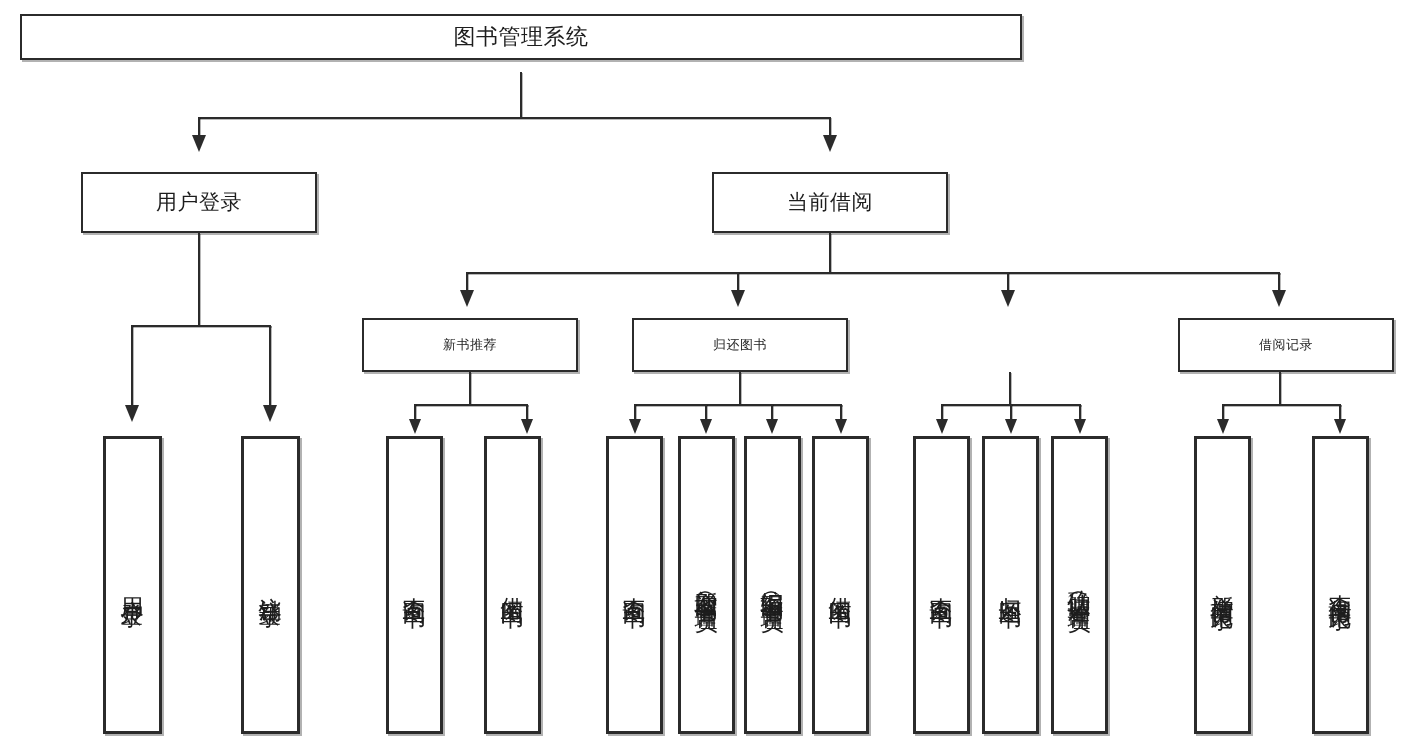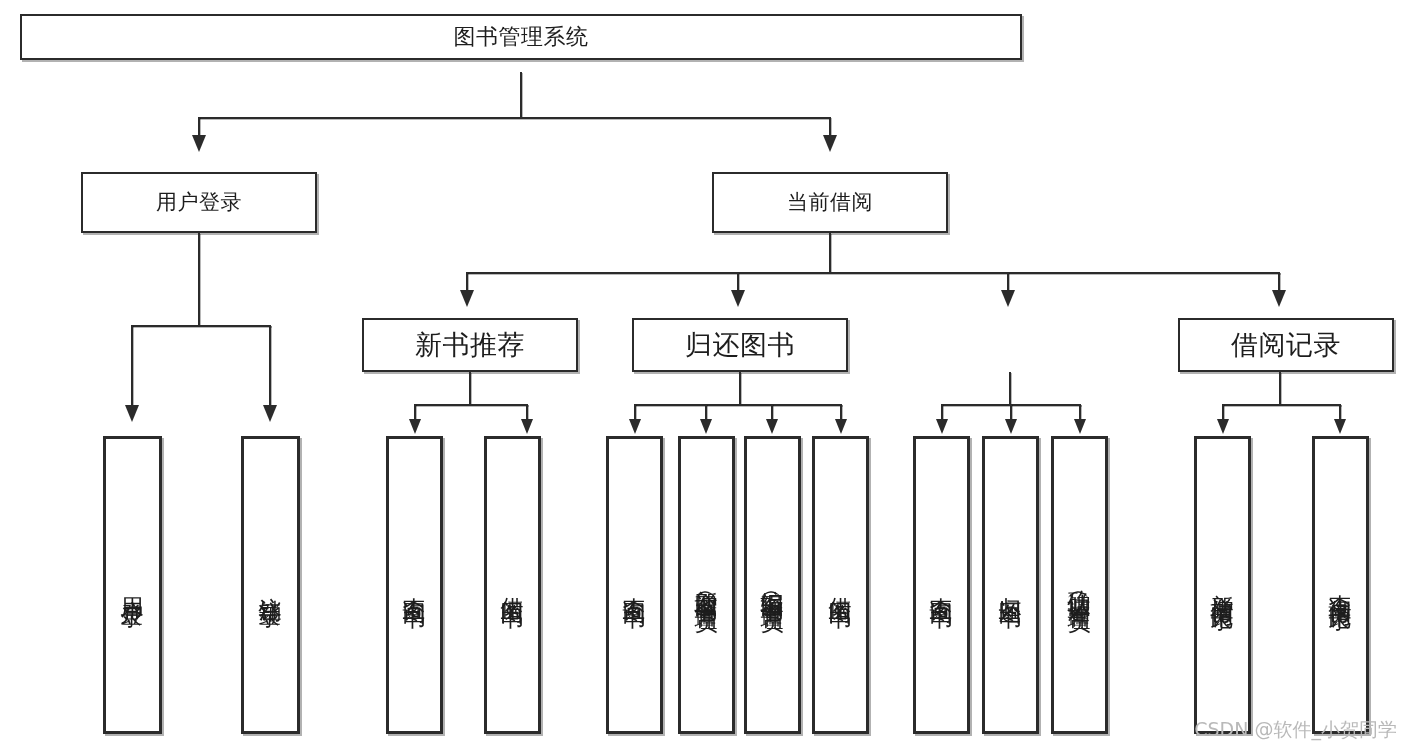--- a/index.html
+++ b/index.html
@@ -30,21 +30,21 @@
   .node .lbl{
     font-size:21px;
     line-height:1.15;
     color:#1d1d1d;
     letter-spacing:0.5px;
     white-space:nowrap;
   }
   
   .node.root .lbl{font-size:22px;}
   .node.lvl1 .lbl{font-size:21px;}
-  .node.lvl2 .lbl{font-size:27px;}
+  .node.lvl2 .lbl{font-size:13px;}
 
   
   .node.leaf{
     align-items:flex-start;
     justify-content:center;
     border-width:3px;
   }
   .node.leaf .lbl{
     writing-mode:vertical-rl;
     text-orientation:upright;
@@ -214,15 +214,14 @@
     <span class="lbl" style="margin-top: 133px;">确认归还（管理员）</span>
   </div>
 
   <div class="node leaf" style="left:1194px;top:436px;width:57px;height:298px;">
     <span class="lbl" style="margin-top: 137px;">新增借阅记录</span>
   </div>
   <div class="node leaf" style="left:1312px;top:436px;width:57px;height:298px;">
     <span class="lbl" style="margin-top: 137px;">查询借阅记录</span>
   </div>
 
-  <div id="watermark">CSDN @软件_小贺同学</div>
 
 </div>
 
 </body></html>

